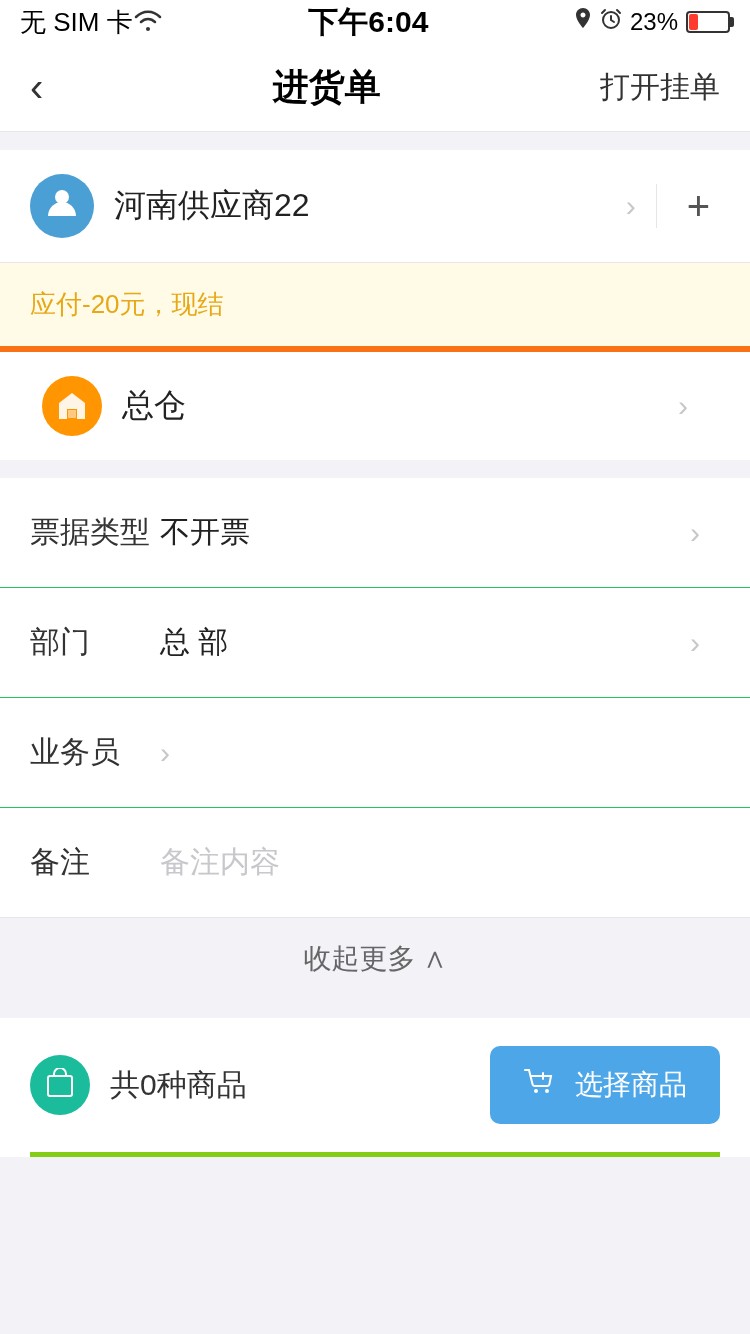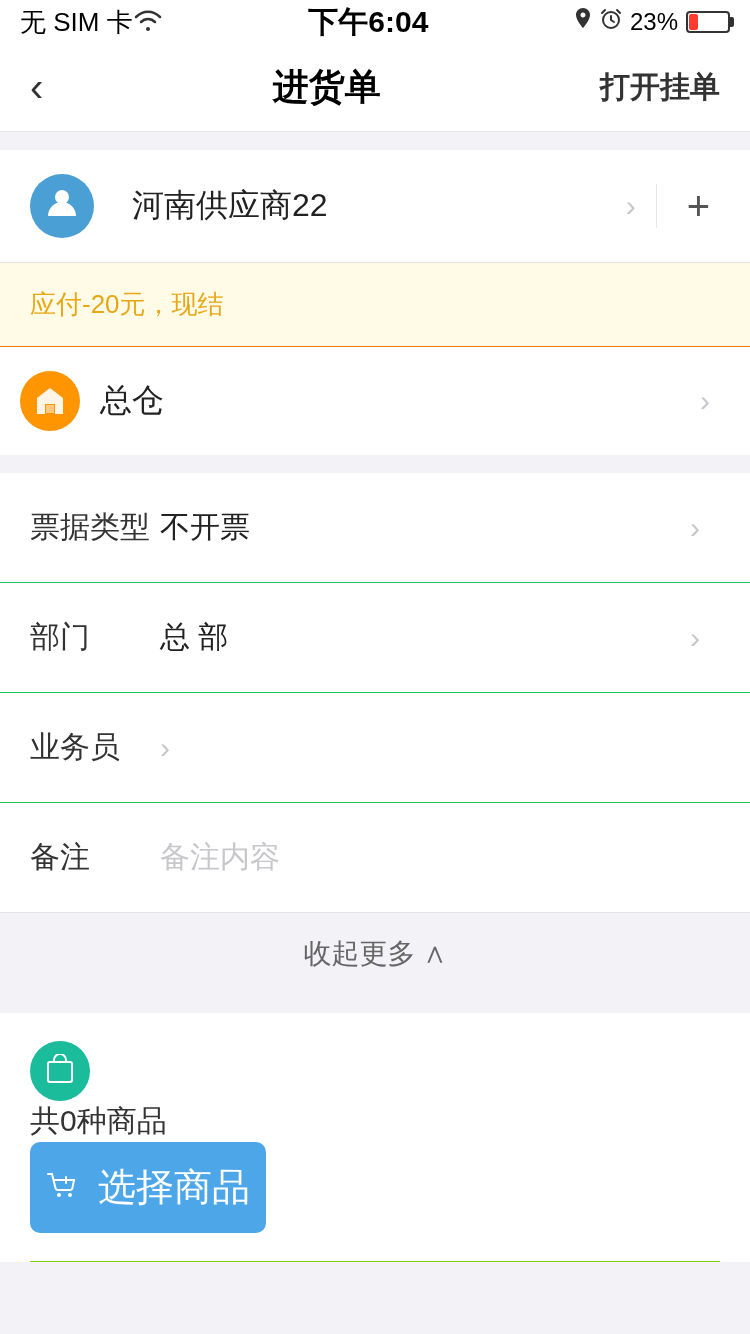--- a/index.html
+++ b/index.html
@@ -65,21 +65,21 @@
       margin-left: -10px;
     }
     .nav-title {
       font-size: 36px;
       font-weight: 600;
       color: #000;
     }
     .nav-action {
       font-size: 30px;
       color: #333;
-      font-weight: 700;
+      font-weight: 400;
       cursor: pointer;
     }
 
     
     .divider-line {
       height: 18px;
       background: #f2f2f7;
     }
 
     
@@ -104,21 +104,20 @@
       flex-shrink: 0;
     }
     .avatar-person-icon {
       color: #fff; font-size: 36px;
     }
     .supplier-name {
       flex: 1;
       font-size: 32px;
       color: #222;
       font-weight: 500;
-      margin-left: 18px;
     }
     .chevron-right {
       color: #c7c7cc;
       font-size: 30px;
       margin-right: 20px;
     }
     .divider-vertical {
       width: 1px; height: 44px; background: #e5e5ea; margin-right: 20px;
     }
     .plus-btn {
@@ -133,23 +132,23 @@
       background: #fffbe6;
       padding: 24px 30px;
       font-size: 26px;
       color: #e6a817;
     }
 
     
     .warehouse-row {
       display: flex;
       align-items: center;
-      padding: 24px 20px;
-      background: #fff;
-      border-top: 1px solid #f97316;
+      padding: 24px 42px;
+      background: #fff;
+      border-top: 6px solid #f97316;
     }
     .warehouse-icon-wrap {
       width: 60px; height: 60px; border-radius: 50%;
       background: #ff9500;
       display: flex; align-items: center; justify-content: center;
       margin-right: 20px;
       flex-shrink: 0;
     }
     .warehouse-label {
       flex: 1;
@@ -201,44 +200,43 @@
     }
 
     
     .bottom-section {
       background: #fff;
       margin-top: 18px;
       padding: 0 30px;
     }
     .product-row {
       display: flex;
-      align-items: flex-start;
+      align-items: center;
       padding: 28px 0;
-      border-bottom: 1px solid #84cc16;
-      flex-direction: column;
+      border-bottom: 5px solid #84cc16;
     }
     .product-icon-wrap {
       width: 60px; height: 60px; border-radius: 50%;
       background: #1abc9c;
       display: flex; align-items: center; justify-content: center;
       margin-right: 20px;
       flex-shrink: 0;
     }
     .product-count {
       flex: 1;
       font-size: 30px;
       color: #333;
     }
     .select-btn {
       background: #4da6e8;
       color: #fff;
       border: none;
       border-radius: 10px;
-      padding: 20px 16px;
-      font-size: 38px;
+      padding: 20px 33px;
+      font-size: 28px;
       cursor: pointer;
       display: flex;
       align-items: center;
       gap: 20px;
     }
 
     .remaining-bg {
       background: #f2f2f7;
       height: 300px;
     }

